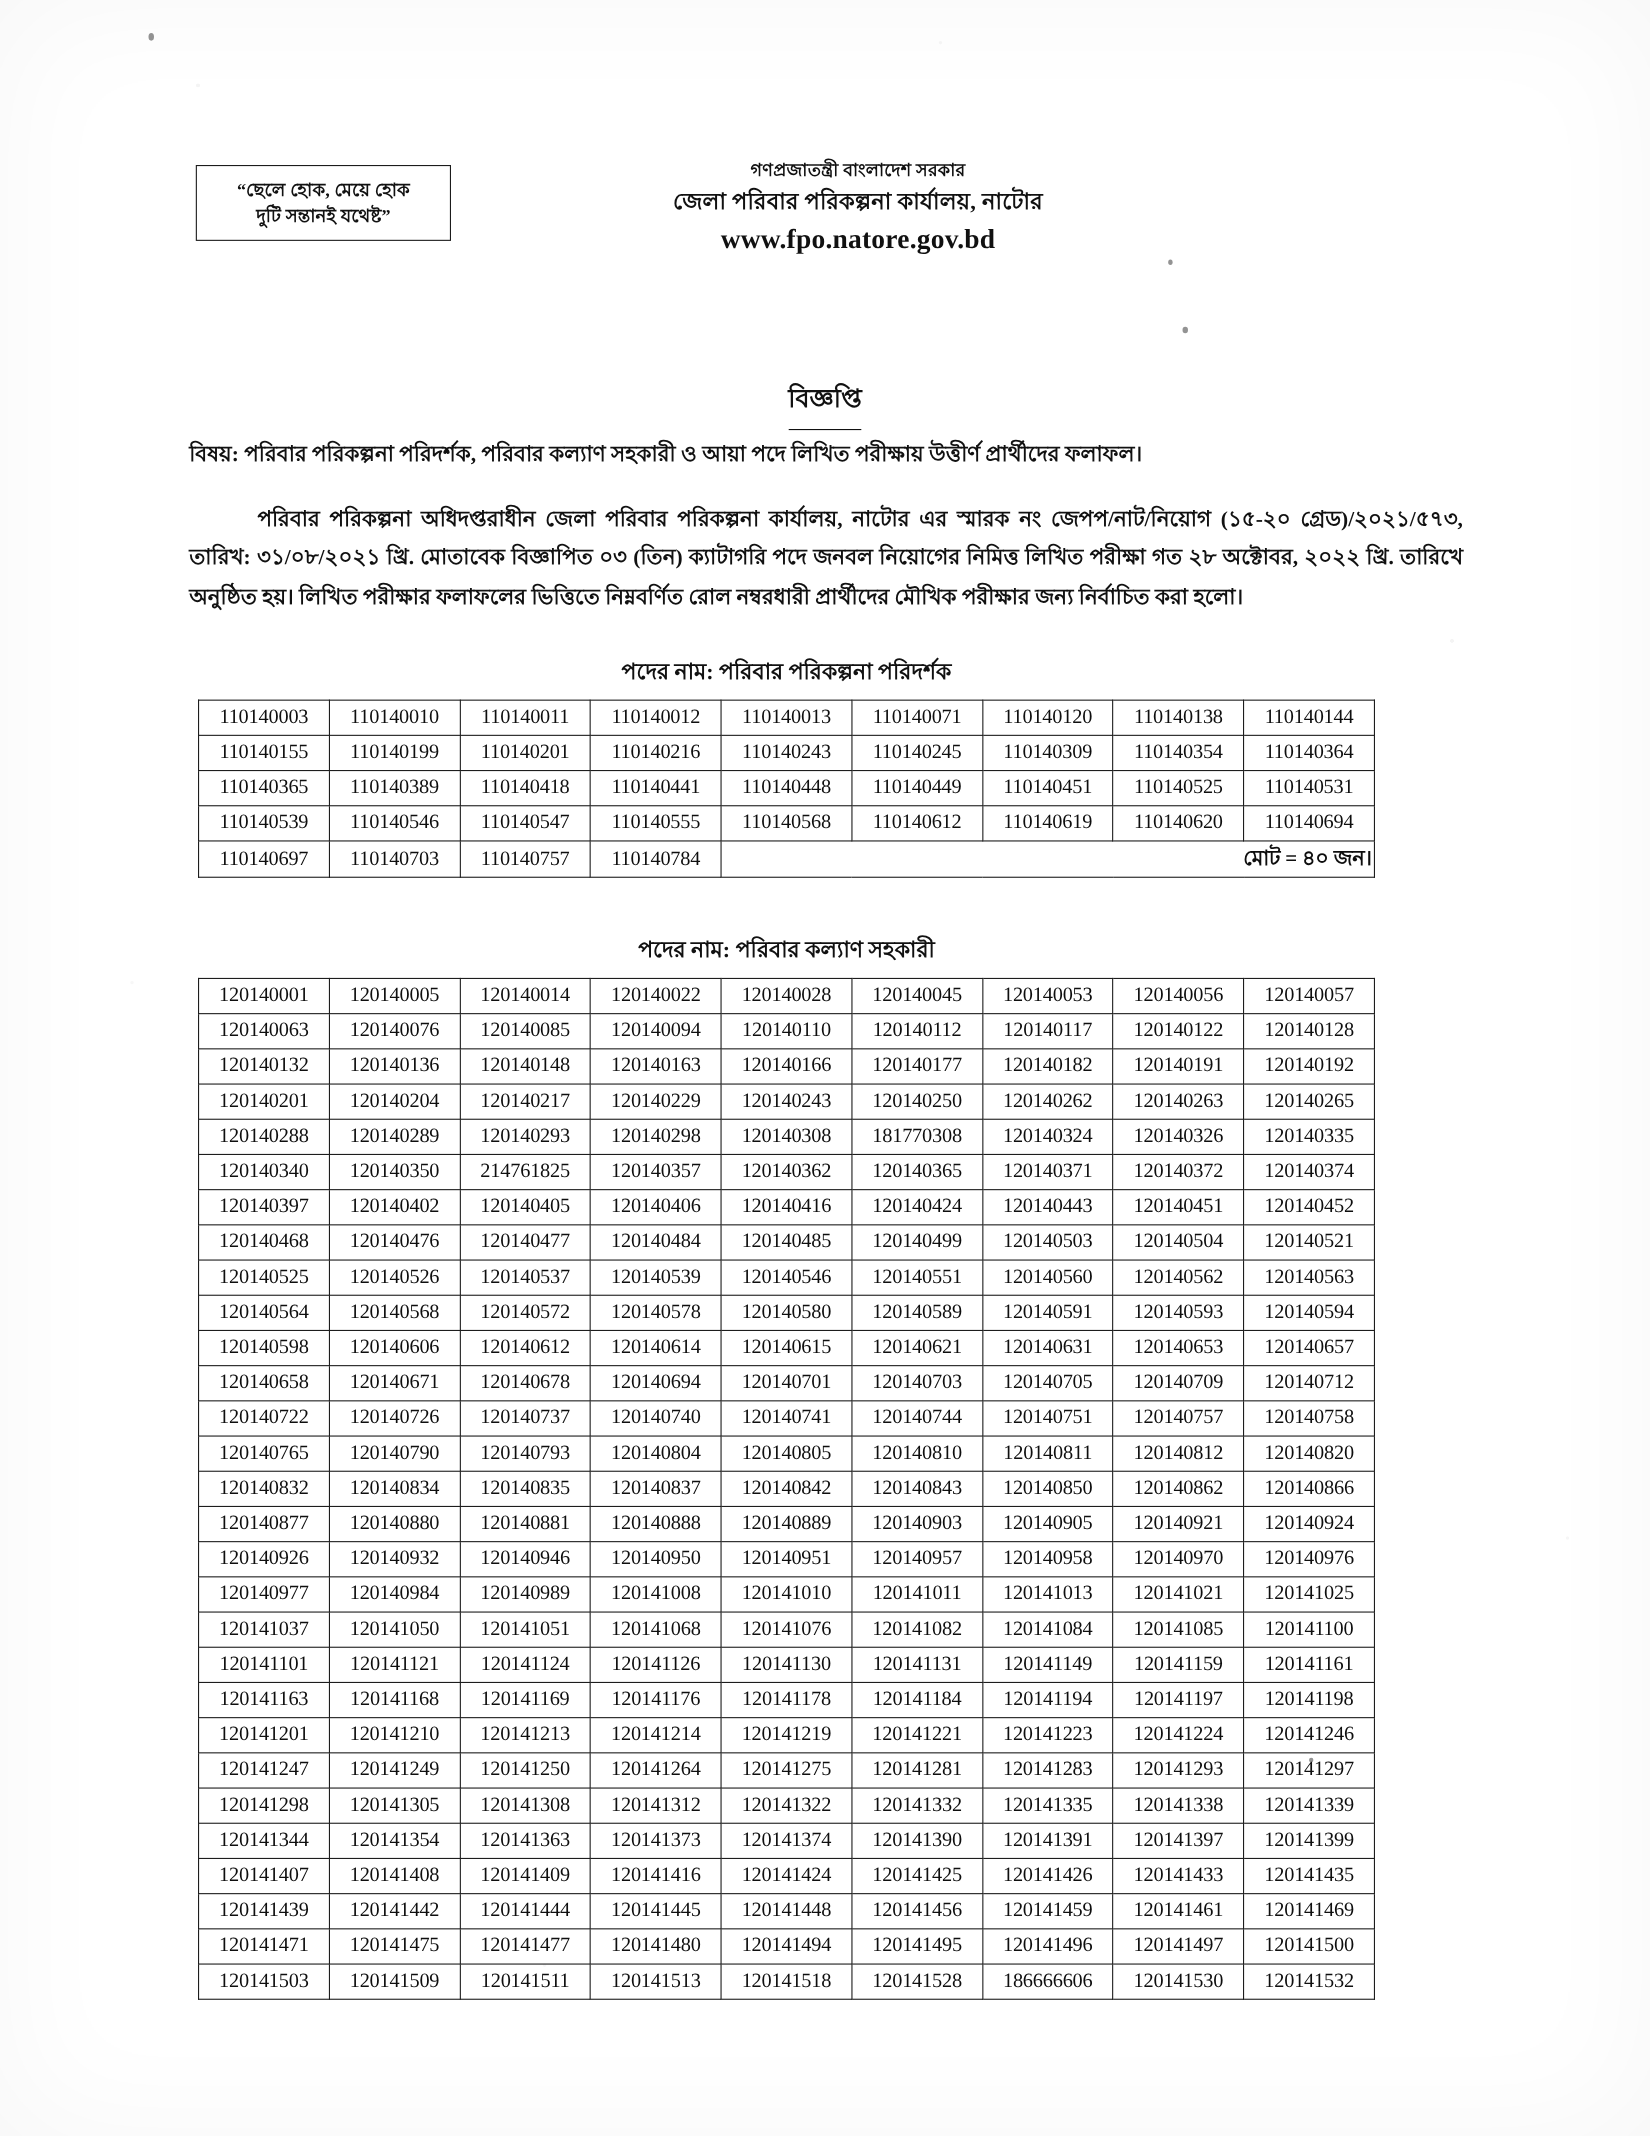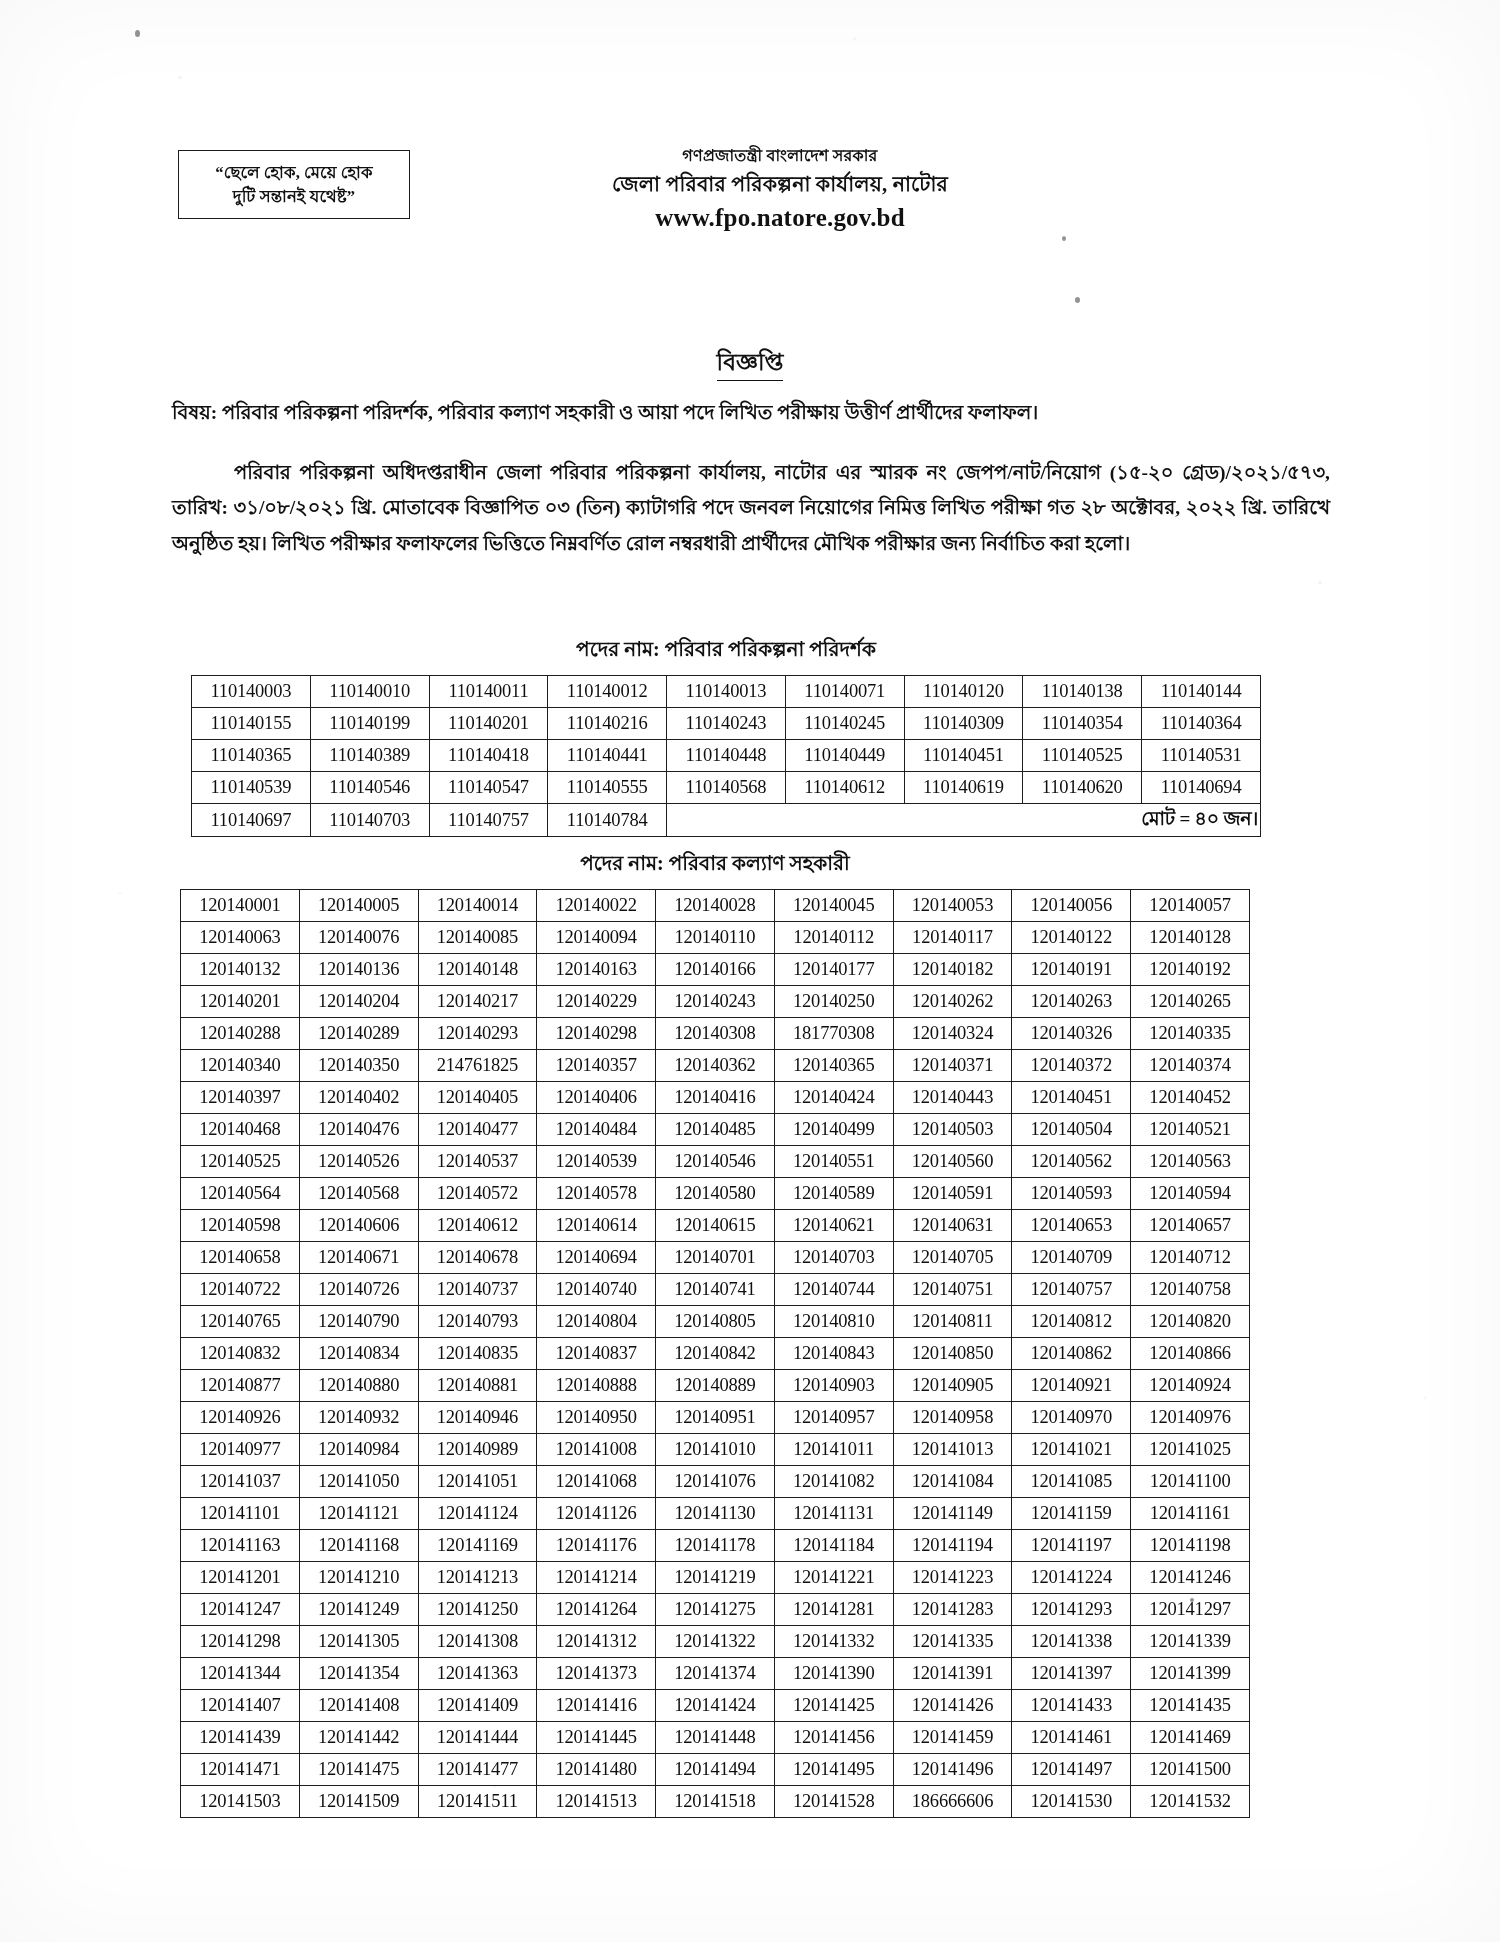--- a/index.html
+++ b/index.html
@@ -125,21 +125,21 @@
     position: absolute;
     left: 0;
     top: 344px;
     width: 1500px;
     text-align: center;
     font-size: 23px;
     font-weight: 700;
   }
   .notice-title span {
     border-bottom: 1.8px solid #111;
-    padding-bottom: 5px;
+    padding-bottom: 15px;
   }
 
   
   .subject-line {
     position: absolute;
     left: 172px;
     top: 398px;
     width: 1160px;
     font-size: 19.5px;
     font-weight: 600;
@@ -168,21 +168,21 @@
     font-weight: 700;
     margin: 0 0 8px 0;
   }
 
   
   .sec {
     position: absolute;
     left: 180px;
     width: 1070px;
   }
-  .sec-1 { top: 634px; margin-left: 11px; }
+  .sec-1 { top: 595px; }
   .sec-2 { top: 848px; }
 
   table.rolls {
     border-collapse: collapse;
     width: 1070px;
     table-layout: fixed;
   }
   table.rolls td {
     border: 1.4px solid #1d1d1d;
     height: 31px;

